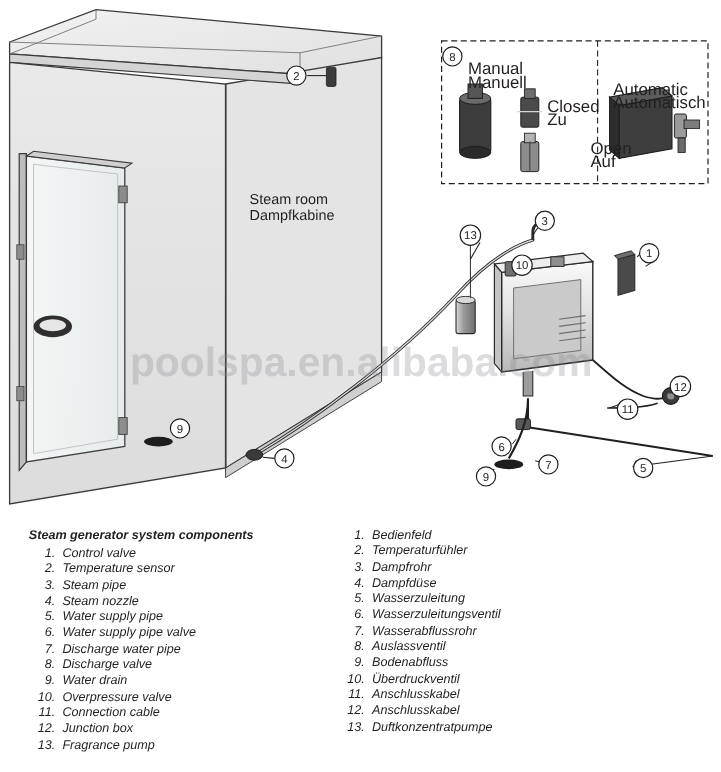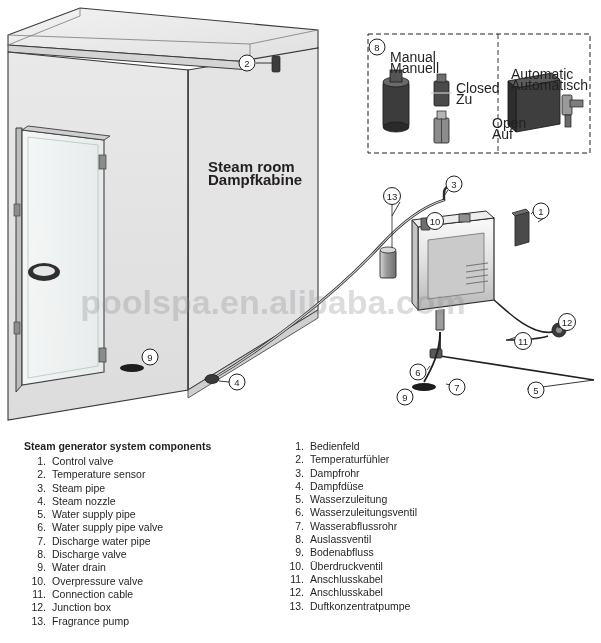--- a/index.html
+++ b/index.html
@@ -18,58 +18,59 @@
     position: absolute;
     left: 0; top: 0;
     width: 601px; height: 440px;
   }
   #diagram-svg {
     position: absolute;
     left: 0; top: 0;
   }
   .label-text {
     position: absolute;
-    font-size: 15px;
+    font-size: 12px;
     color: #231f20;
     white-space: nowrap;
-    font-weight: bold;
   }
   #steam-room-label {
     left: 208px;
     top: 160px;
     line-height: 13px;
   }
   #watermark {
     position: absolute;
     left: 0;
     top: 283px;
     width: 546px;
     text-align: center;
     font-size: 34px;
     font-weight: bold;
     color: rgba(140,140,150,0.30);
     letter-spacing: 0px;
     pointer-events: none;
     white-space: nowrap;
+    padding-left: 28px;
   }
   
   .inset-txt {
     position: absolute;
     font-size: 14px;
     color: #231f20;
     line-height: 11px;
     white-space: nowrap;
   }
   
   #legend {
     position: absolute;
     left: 0;
     top: 440px;
     width: 601px;
     height: 203px;
+    font-style: italic;
   }
   .legend-col {
     position: absolute;
     top: 0;
     font-size: 10.5px;
     color: #231f20;
   }
   #legend-col-en { left: 24px; width: 250px; }
   #legend-col-de { left: 282px; width: 300px; }
   .legend-title {

